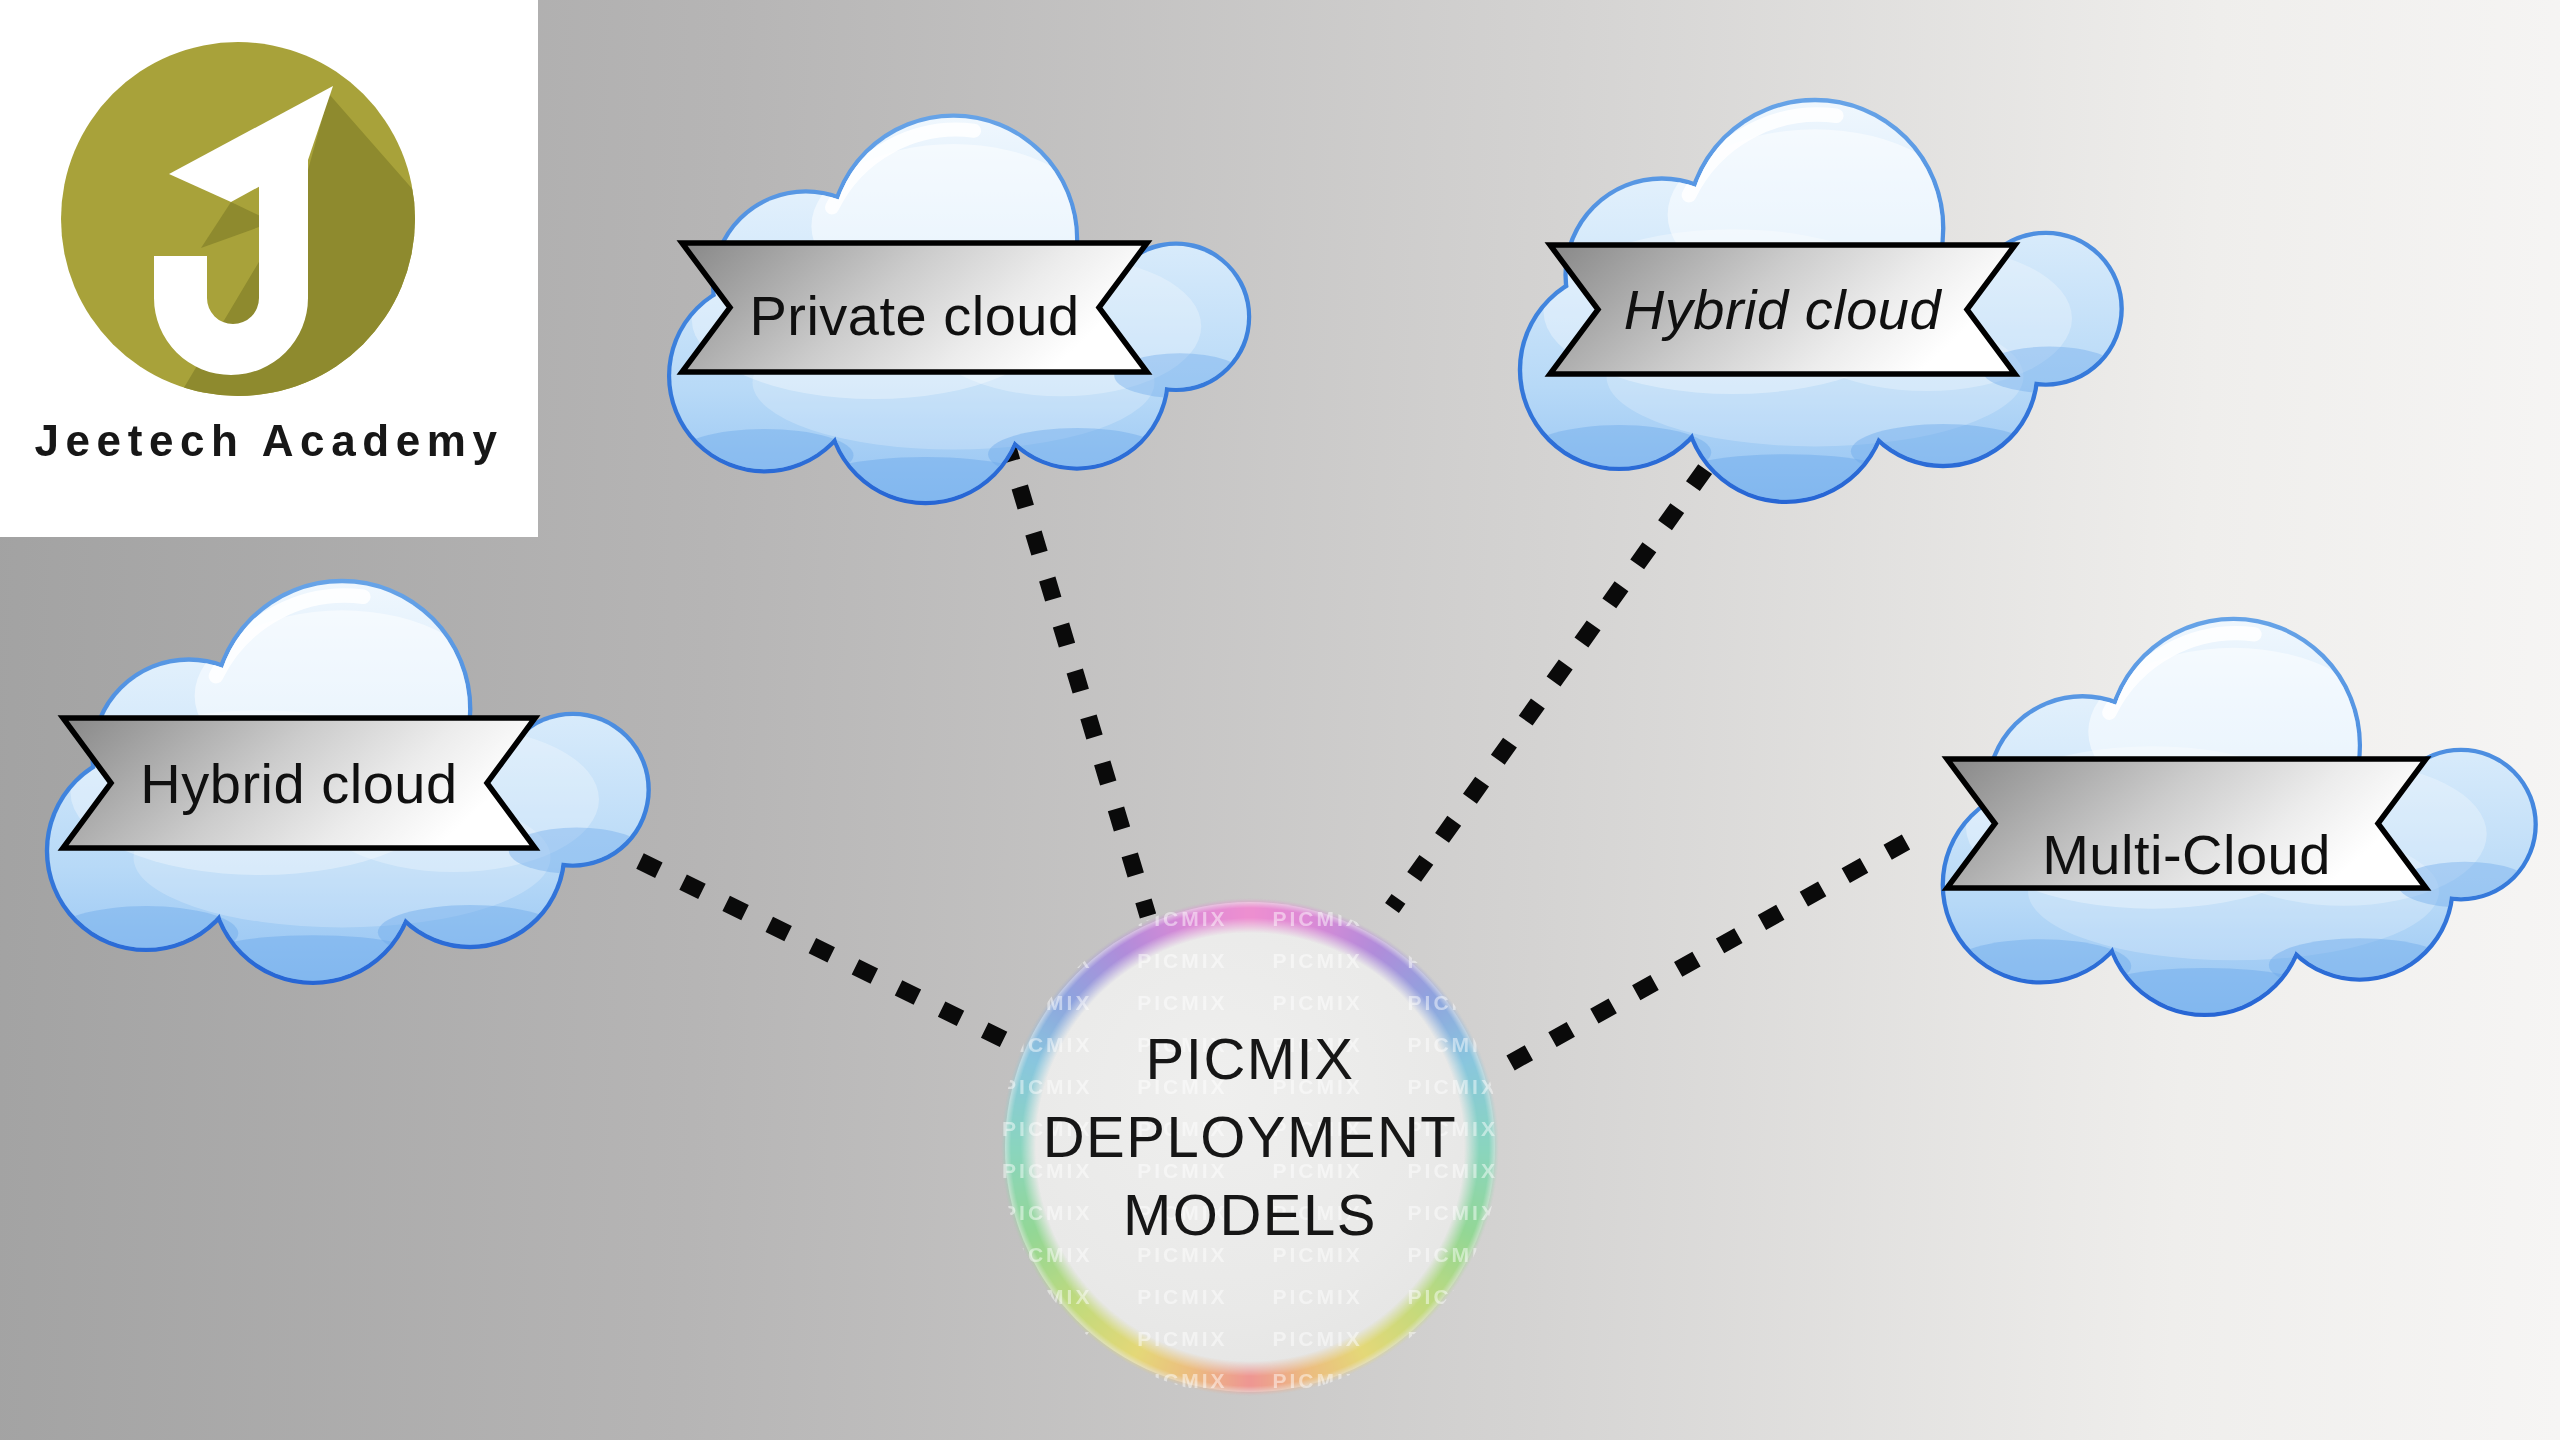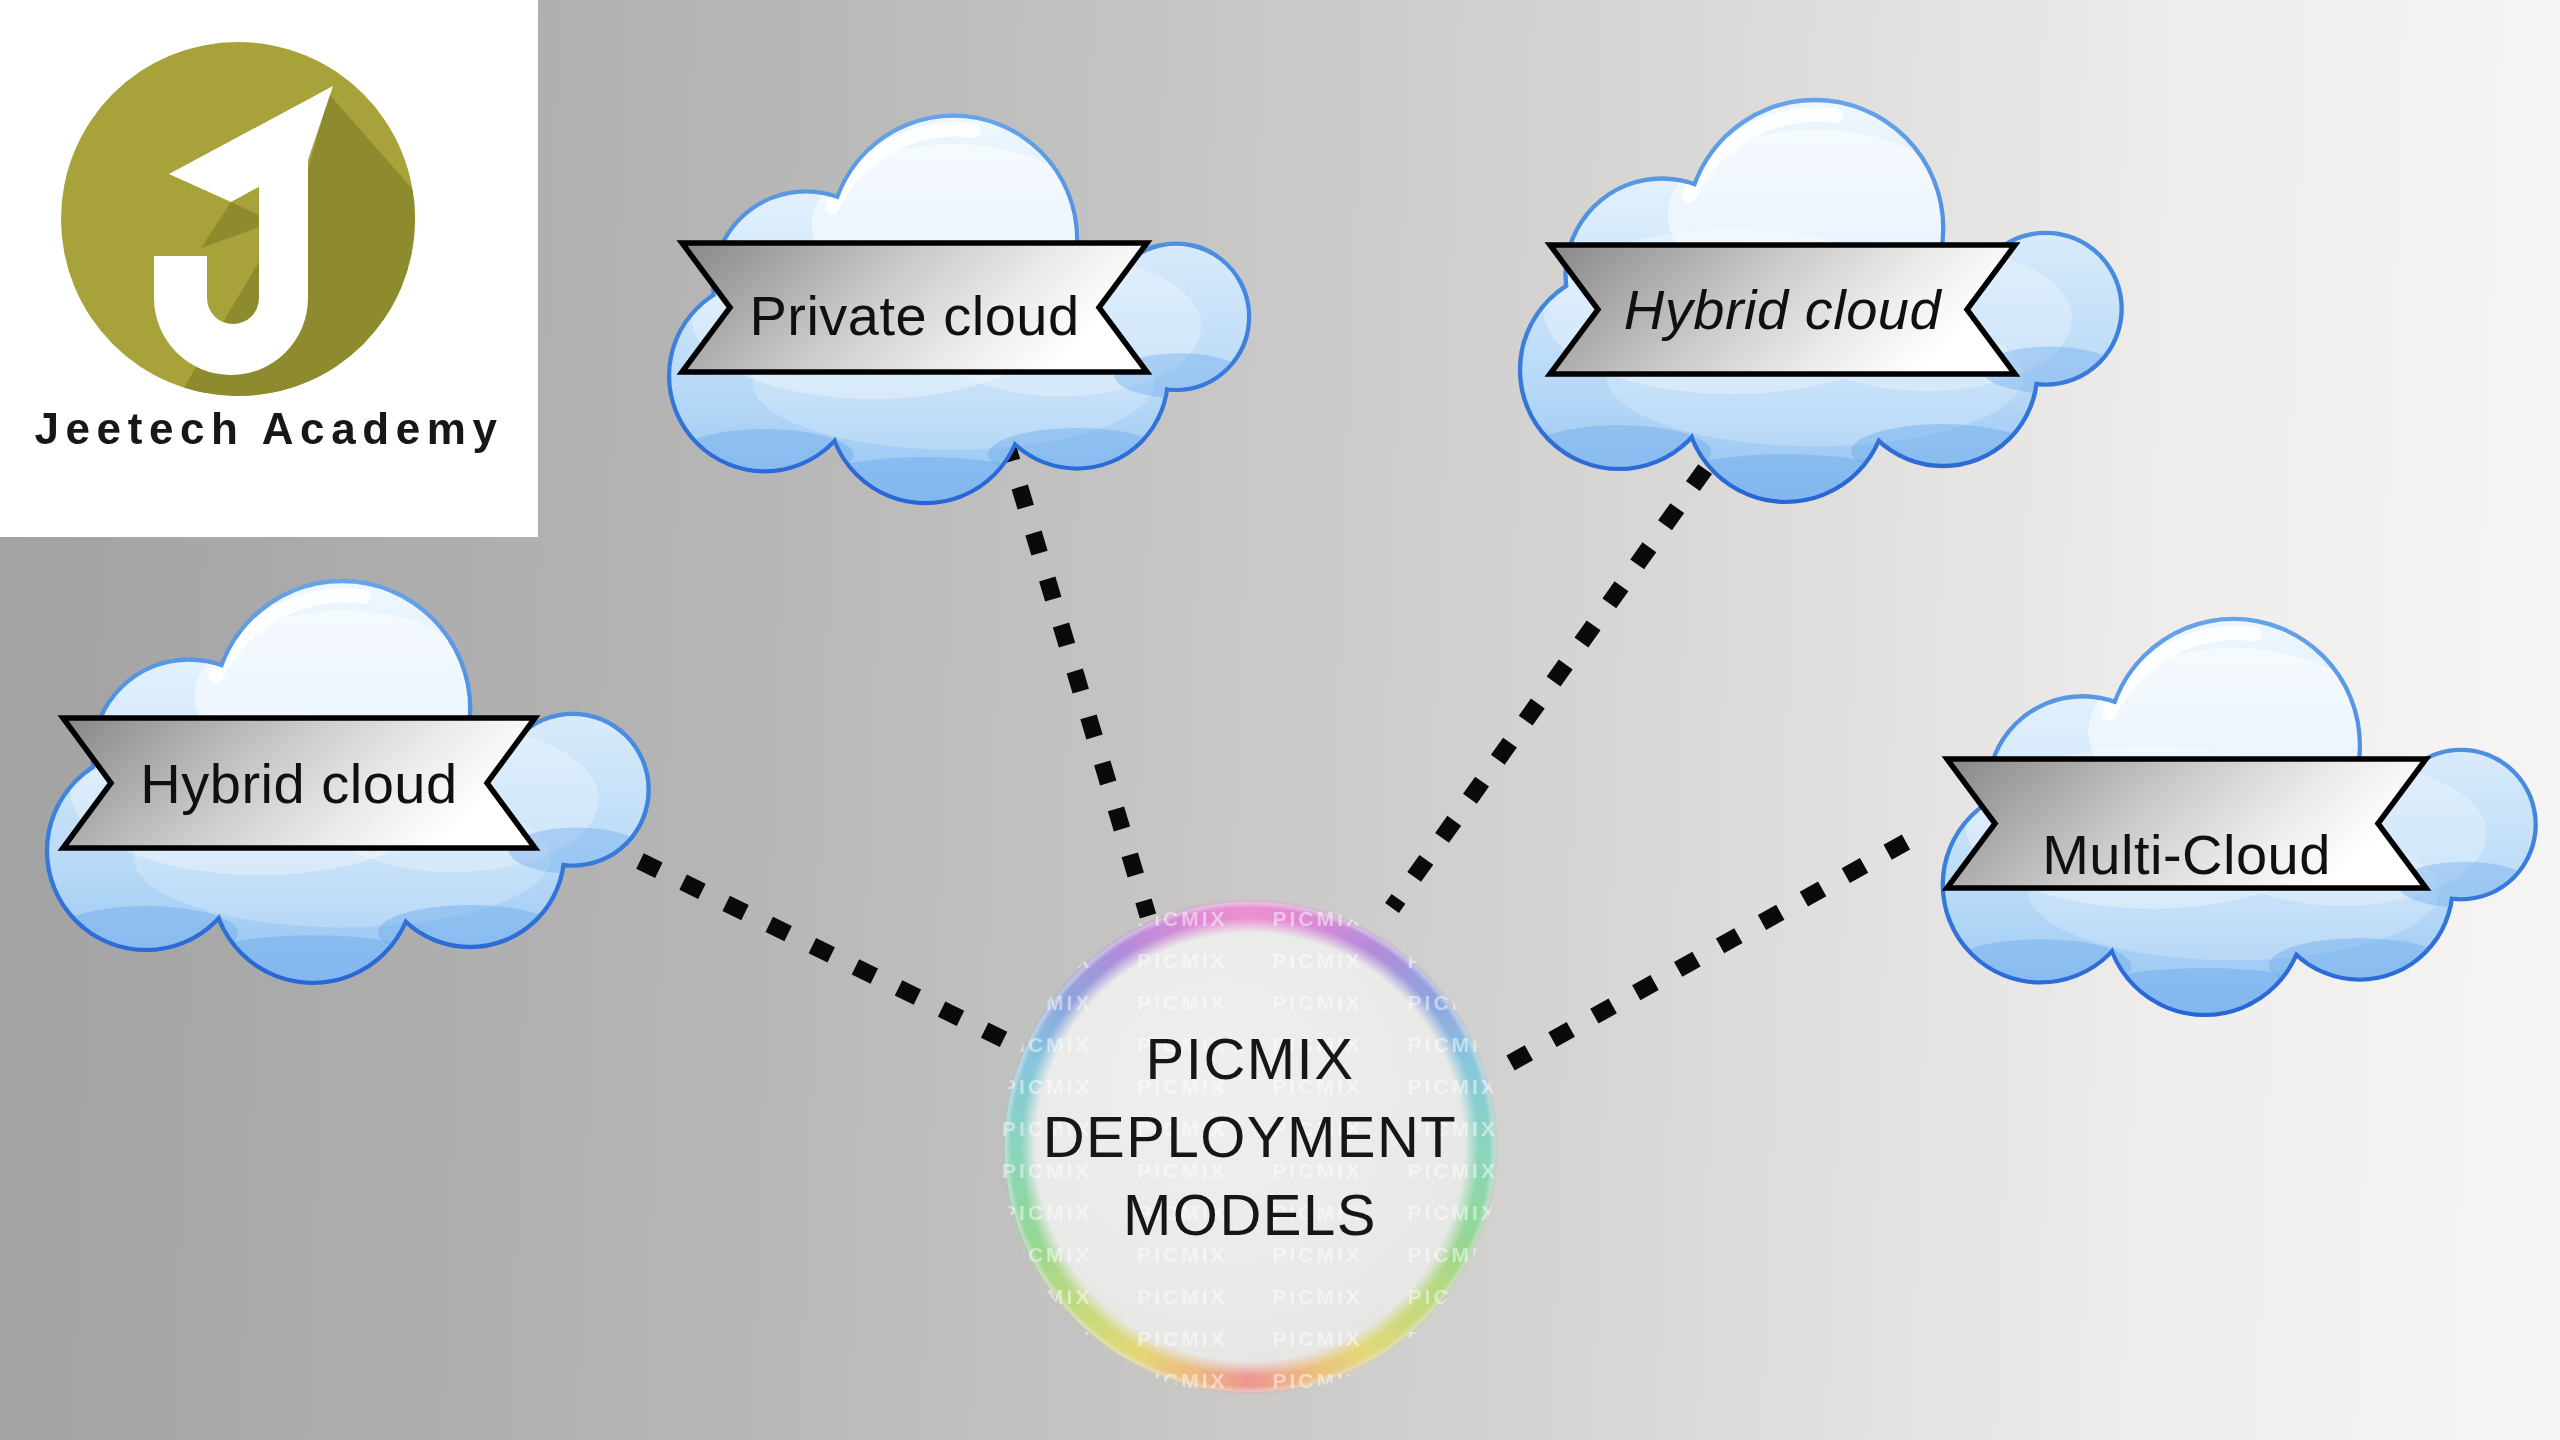--- a/index.html
+++ b/index.html
@@ -59,21 +59,21 @@
     font-size:58px;line-height:78px;letter-spacing:1.5px;
   }
 
   
   .logo-card{
     position:absolute;left:0;top:0;width:538px;height:537px;
     background:#ffffff;
   }
   .logo-mark{position:absolute;left:61px;top:42px;}
   .logo-text{
-    position:absolute;left:0;top:404px;width:100%;
+    position:absolute;left:0;top:416px;width:100%;
     text-align:center;
     font-size:44px;font-weight:bold;letter-spacing:0.15em;color:#171717;
     white-space:nowrap;
   }
 </style>
 </head>
 <body>
 
 <div class="canvas">
 

